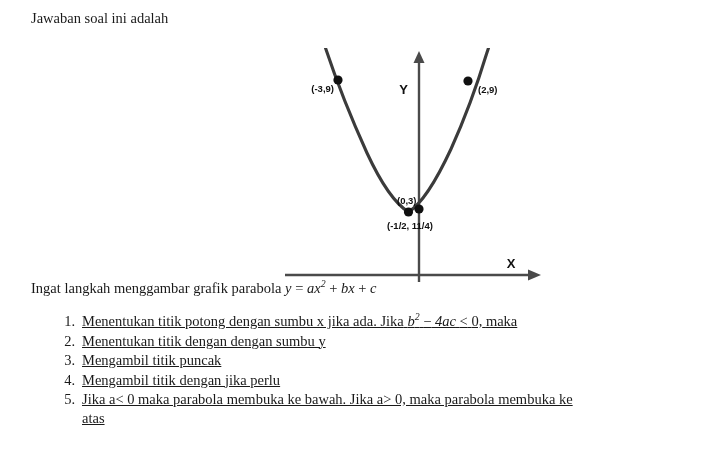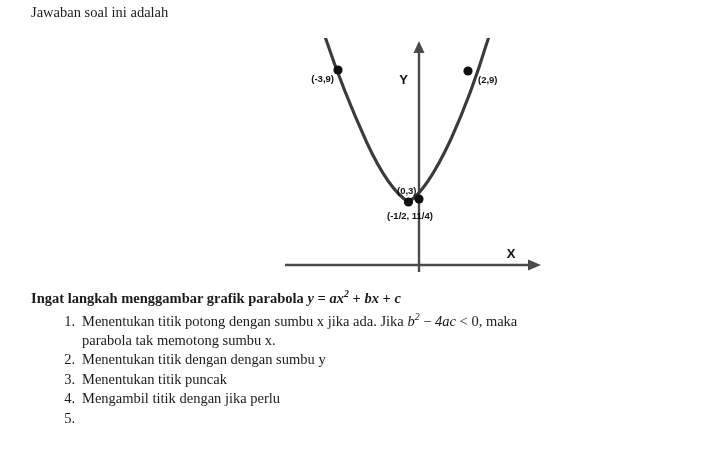--- a/index.html
+++ b/index.html
@@ -14,31 +14,31 @@
     position: relative;
     overflow: hidden;
     font-family: "Liberation Serif", "DejaVu Serif", serif;
     color: #1a1a1a;
   }
 
   
   .intro {
     position: absolute;
     left: 31px;
-    top: 3px;
+    top: 9px;
     font-size: 14.5px;
     line-height: 18px;
     white-space: nowrap;
   }
 
   
   .figure {
     position: absolute;
     left: 275px;
-    top: 38px;
+    top: 48px;
     width: 275px;
     height: 240px;
   }
   .figure svg {
     display: block;
   }
   .pt-label {
     font-family: "Liberation Sans", "DejaVu Sans", sans-serif;
     font-size: 9.5px;
     font-weight: bold;
@@ -48,25 +48,24 @@
     font-family: "Liberation Sans", "DejaVu Sans", sans-serif;
     font-size: 13px;
     font-weight: bold;
     fill: #101010;
   }
 
   
   .formula-line {
     position: absolute;
     left: 31px;
-    top: 288px;
+    top: 278px;
     font-size: 14.5px;
     line-height: 20px;
     white-space: nowrap;
-    font-weight: bold;
   }
   .mi {
     font-family: "Liberation Serif", "DejaVu Serif", serif;
     font-style: italic;
   }
   .mn, .mo {
     font-family: "Liberation Serif", "DejaVu Serif", serif;
     font-style: normal;
   }
   sup.exp {
@@ -97,21 +96,21 @@
     position: absolute;
     left: 0;
     top: 0;
     width: 20px;
     text-align: right;
   }
   .just {
     text-align: justify;
     text-justify: inter-word;
   }
-  .step-text { display: block; }
+  .step-text { display: block; text-decoration: underline; }
 </style>
 </head>
 <body>
 
 <div class="intro">Jawaban soal ini adalah</div>
 
 <div class="figure">
   <svg width="275" height="240" viewBox="275 38 275 240">
 
     <g>
@@ -161,35 +160,36 @@
 
   <li>
     <span class="num">1.</span>
     <span class="step-text just"><span>Menentukan titik potong dengan sumbu x jika ada. Jika</span>
       <span class="mi">b</span><sup class="exp">2</sup>
       <span class="mo">−</span>
       <span class="mi">4ac</span>
       <span class="mo">&lt;</span>
       <span class="mn">0,</span>
       <span>maka</span></span>
-    <span class="step-text">parabola tak memotong sumbu x.</span>
   </li>
 
   <li>
     <span class="num">2.</span>
     <span class="step-text">Menentukan titik dengan dengan sumbu y</span>
   </li>
 
   <li>
     <span class="num">3.</span>
-    <span class="step-text">Menentukan titik puncak</span>
+    <span class="step-text">Mengambil titik puncak</span>
   </li>
 
   <li>
     <span class="num">4.</span>
     <span class="step-text">Mengambil titik dengan jika perlu</span>
   </li>
 
   <li>
     <span class="num">5.</span>
+    <span class="step-text">Jika a&lt; 0 maka parabola membuka ke bawah. Jika a&gt; 0, maka parabola membuka ke</span>
+    <span class="step-text">atas</span>
   </li>
 
 </ol>
 
 </body></html>

